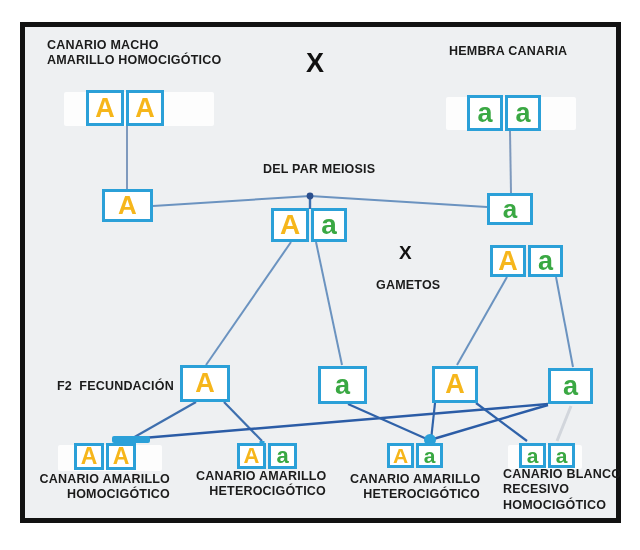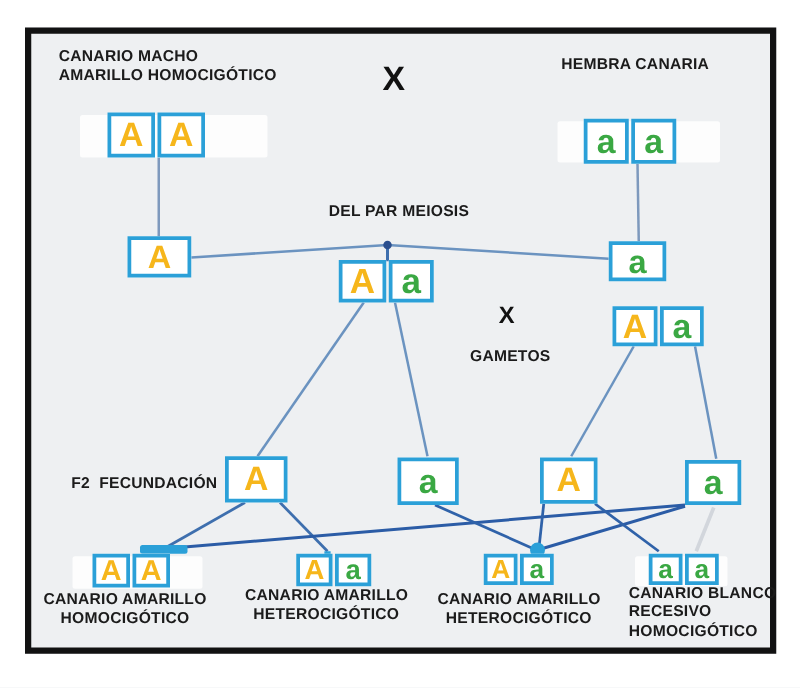--- a/index.html
+++ b/index.html
@@ -10,21 +10,21 @@
   #frame{
     position:absolute;left:20px;top:22px;width:601px;height:501px;
     background:#eef0f2;border:5px solid #121212;box-sizing:border-box;
   }
   svg.lines{position:absolute;left:0;top:0;width:640px;height:550px;}
   .halo{position:absolute;background:rgba(255,255,255,.85);border-radius:2px;}
   .lbl{
     position:absolute;color:#1b1b1b;font-weight:bold;font-size:12.5px;
     line-height:1.22;white-space:pre;letter-spacing:.2px;
   }
-  .lbl.center{text-align:center;}
+  .lbl.center{text-align:right;}
   .bigx{position:absolute;color:#111;font-weight:bold;font-size:27px;}
   .midx{position:absolute;color:#111;font-weight:bold;font-size:19px;}
   .pair{position:absolute;display:flex;gap:2px;}
   .cell{
     background:#ffffff;border:3px solid #2ba0d8;box-sizing:border-box;
     display:flex;align-items:center;justify-content:center;
     font-weight:bold;font-family:"Liberation Sans",sans-serif;
   }
   .cell.sm{border-width:3px;}
   .y{color:#f6b61b;}

